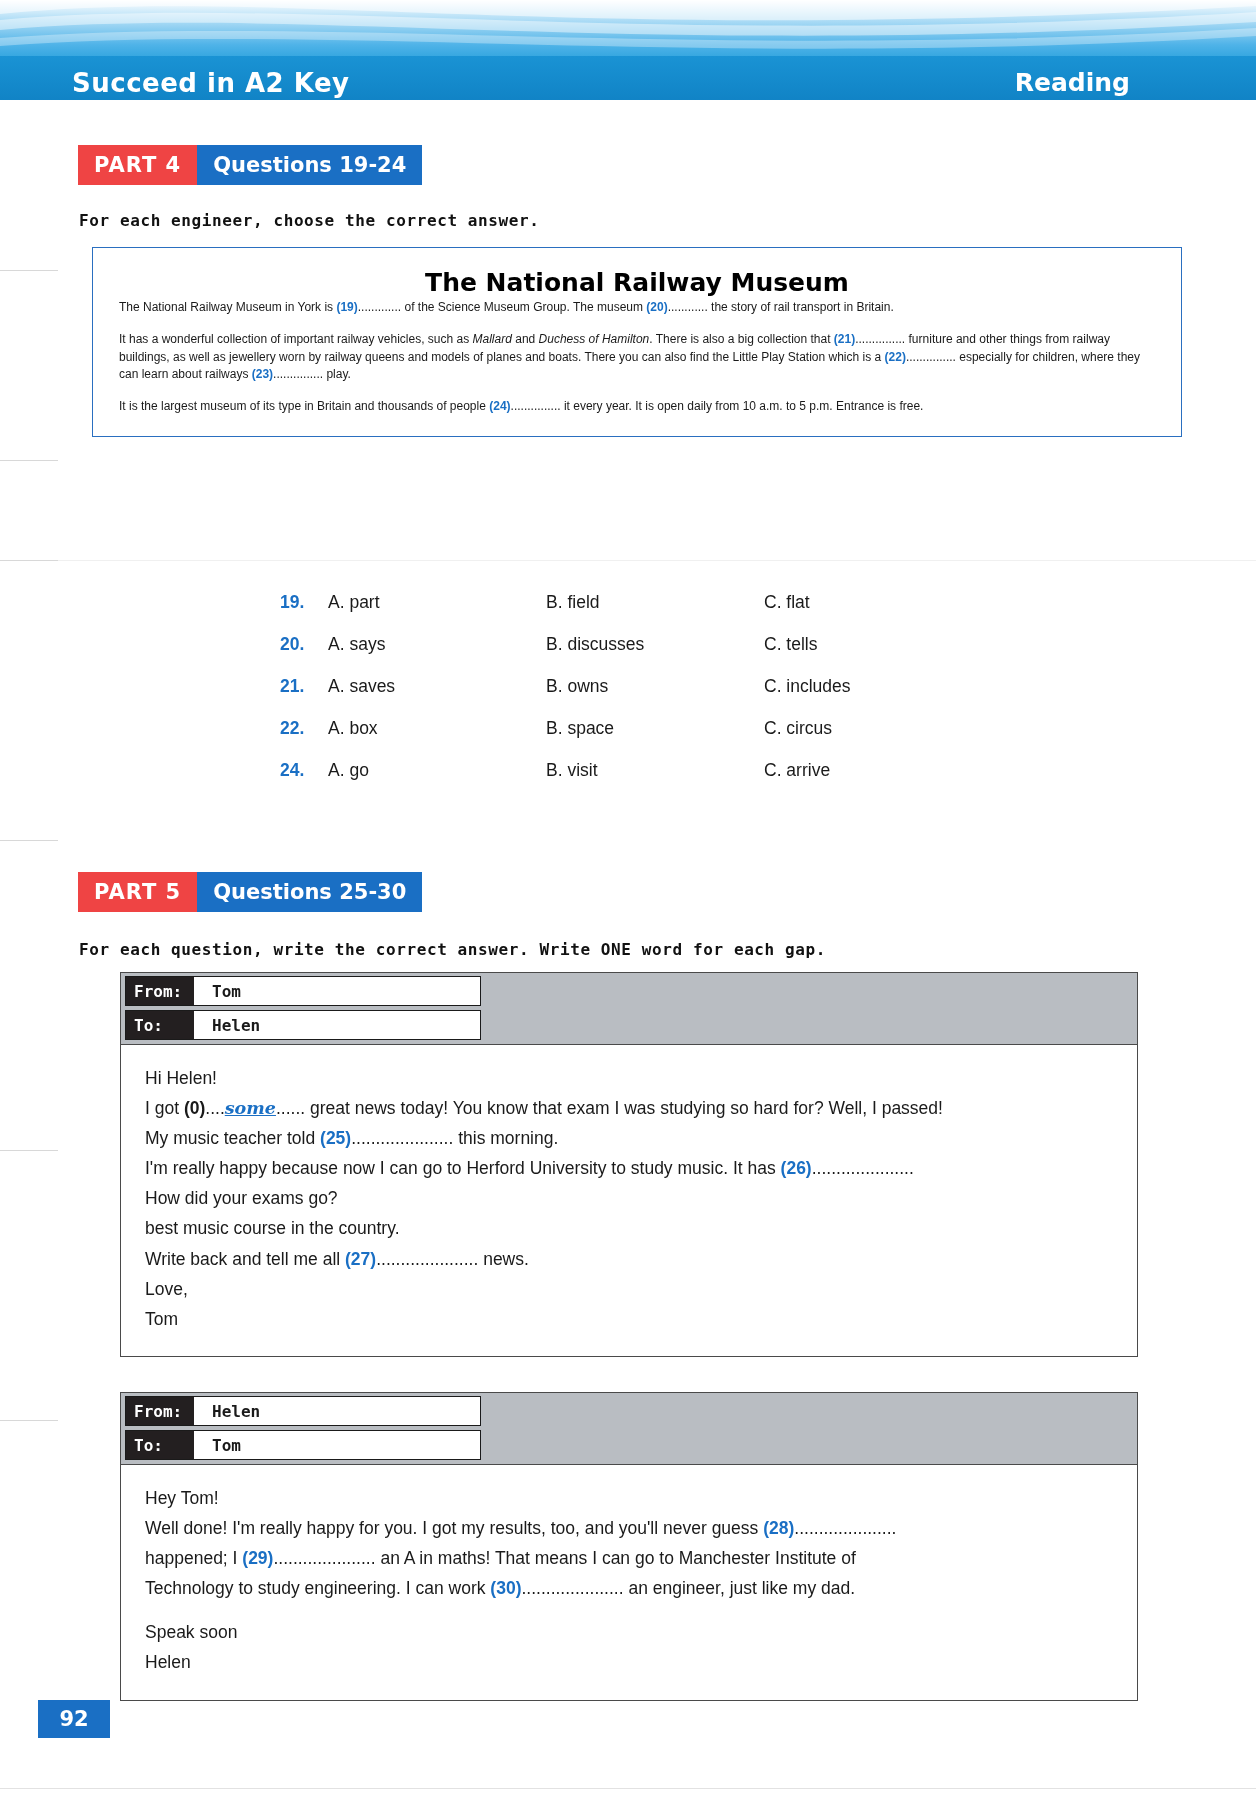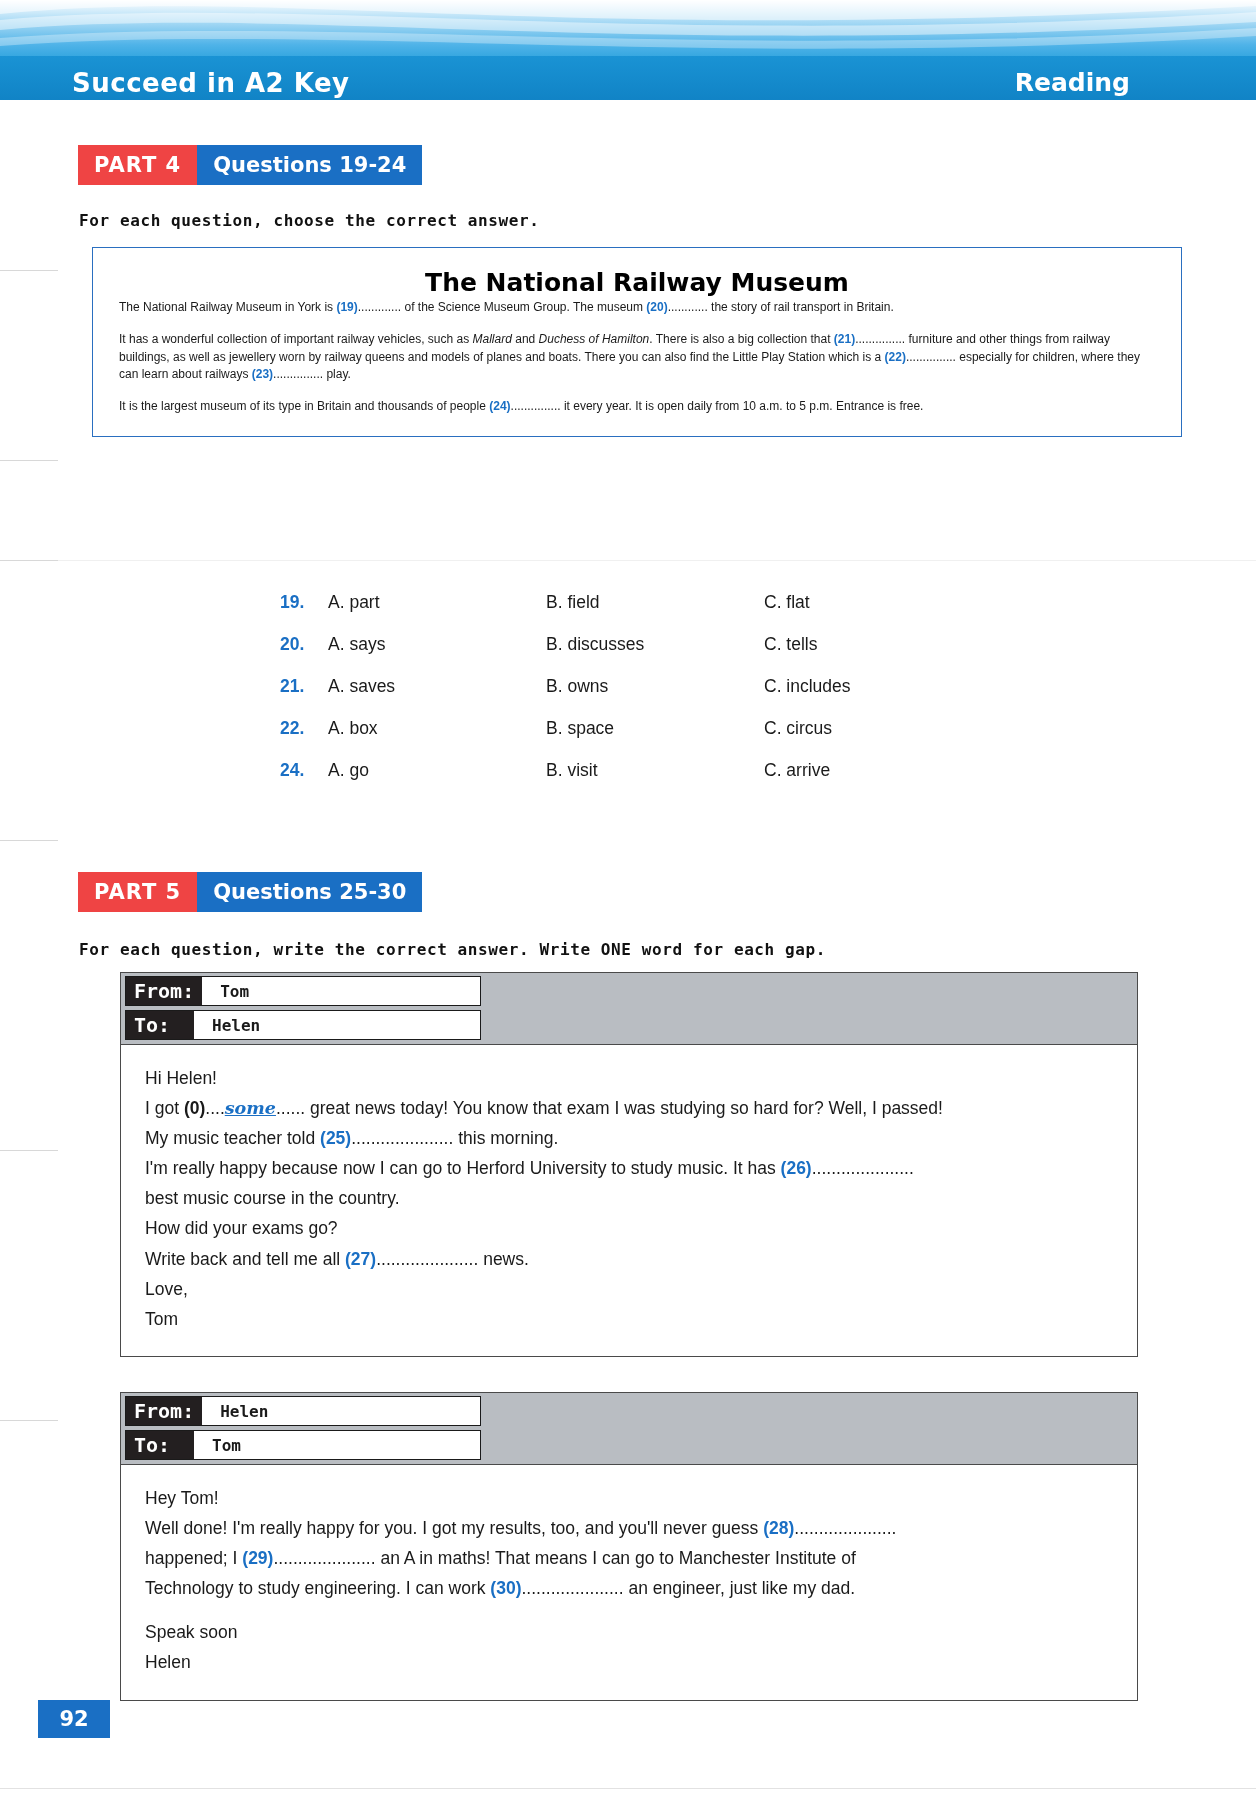--- a/index.html
+++ b/index.html
@@ -182,21 +182,21 @@
     background: #ffffff;
     border: 1.5px solid #1a1a1a;
     display: flex;
     align-items: center;
   }
   .email-field.f1 { top: 3px; }
   .email-field.f2 { top: 37px; }
   .email-label {
     background: #231f20;
     color: #ffffff;
-    font-size: 20px;
+    font-size: 16px;
     font-weight: bold;
     height: 100%;
     display: flex;
     align-items: center;
     padding: 0 8px;
     min-width: 68px;
     font-family: "DejaVu Sans Mono", monospace;
   }
   .email-value {
     font-size: 16px;
@@ -266,21 +266,21 @@
 <div class="edge-mark" style="top:560px"></div>
 <div class="edge-mark" style="top:840px"></div>
 <div class="edge-mark" style="top:1150px"></div>
 <div class="edge-mark" style="top:1420px"></div>
 
 <div class="part-head" style="left:78px; top:145px;">
   <div class="part-tab">PART 4</div>
   <div class="part-q">Questions 19-24</div>
 </div>
 
-<div class="instruction" style="left:79px; top:211px;">For each question, choose the correct answer.</div>
+<div class="instruction" style="left:79px; top:211px;">For each engineer, choose the correct answer.</div>
 
 <div class="textbox">
   <div class="textbox-title">The National Railway Museum</div>
 
   <p>
     The National Railway Museum in York is <span class="gapnum">(19)</span><span class="dots">.............</span> of the Science Museum Group. The museum <span class="gapnum">(20)</span><span class="dots">............</span> the story of rail transport in Britain.
   </p>
 
   <p>
     It has a wonderful collection of important railway vehicles, such as <em>Mallard</em> and <em>Duchess of Hamilton</em>. There is also a big collection that <span class="gapnum">(21)</span><span class="dots">...............</span> furniture and other things from railway buildings, as well as jewellery worn by railway queens and models of planes and boats. There you can also find the Little Play Station which is a <span class="gapnum">(22)</span><span class="dots">...............</span> especially for children, where they can learn about railways <span class="gapnum">(23)</span><span class="dots">...............</span> play.
@@ -340,22 +340,22 @@
     <div class="email-field f2">
       <span class="email-label">To:</span>
       <span class="email-value">Helen</span>
     </div>
   </div>
   <div class="email-body">
     <div class="line">Hi Helen!</div>
     <div class="line">I got <b>(0)</b>....<span class="handwritten">some</span>...... great news today! You know that exam I was studying so hard for? Well, I passed!</div>
     <div class="line">My music teacher told <span class="gapnum">(25)</span><span class="dots">.....................</span> this morning.</div>
     <div class="line">I'm really happy because now I can go to Herford University to study music. It has <span class="gapnum">(26)</span><span class="dots">.....................</span></div>
+    <div class="line">How did your exams go?</div>
     <div class="line">best music course in the country.</div>
-    <div class="line">How did your exams go?</div>
     <div class="line">Write back and tell me all <span class="gapnum">(27)</span><span class="dots">.....................</span> news.</div>
     <div class="line">Love,</div>
     <div class="line">Tom</div>
   </div>
 </div>
 
 <div class="email" style="top:1392px;">
   <div class="email-head">
     <div class="email-field f1">
       <span class="email-label">From:</span>

